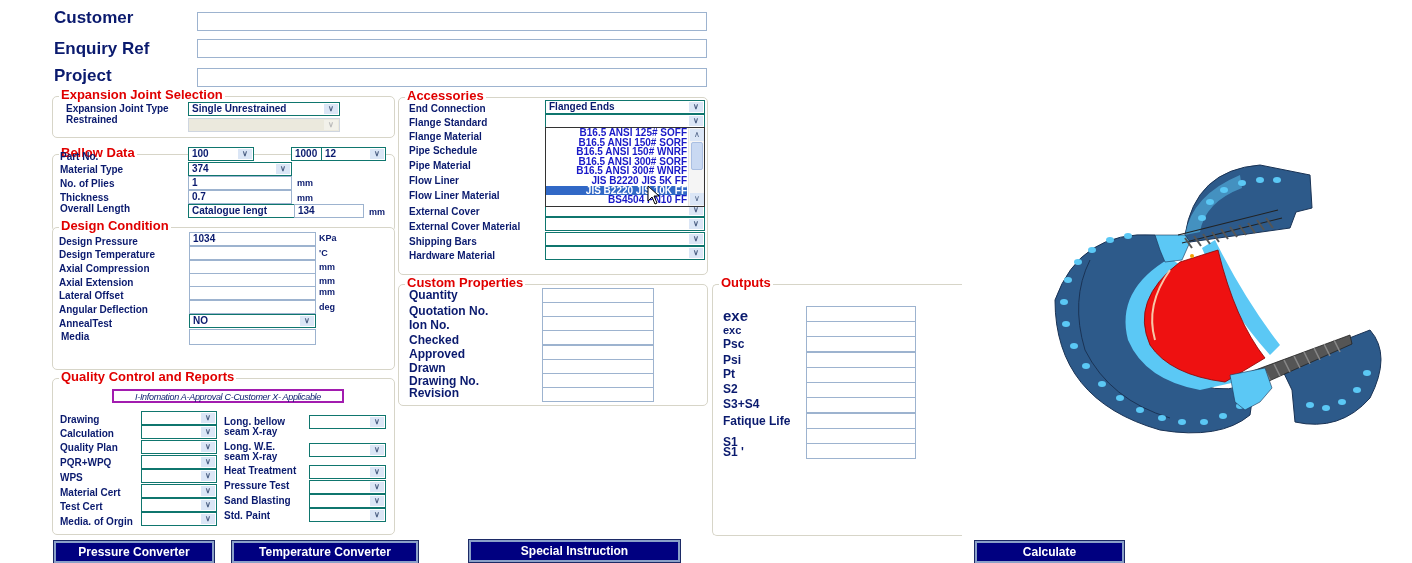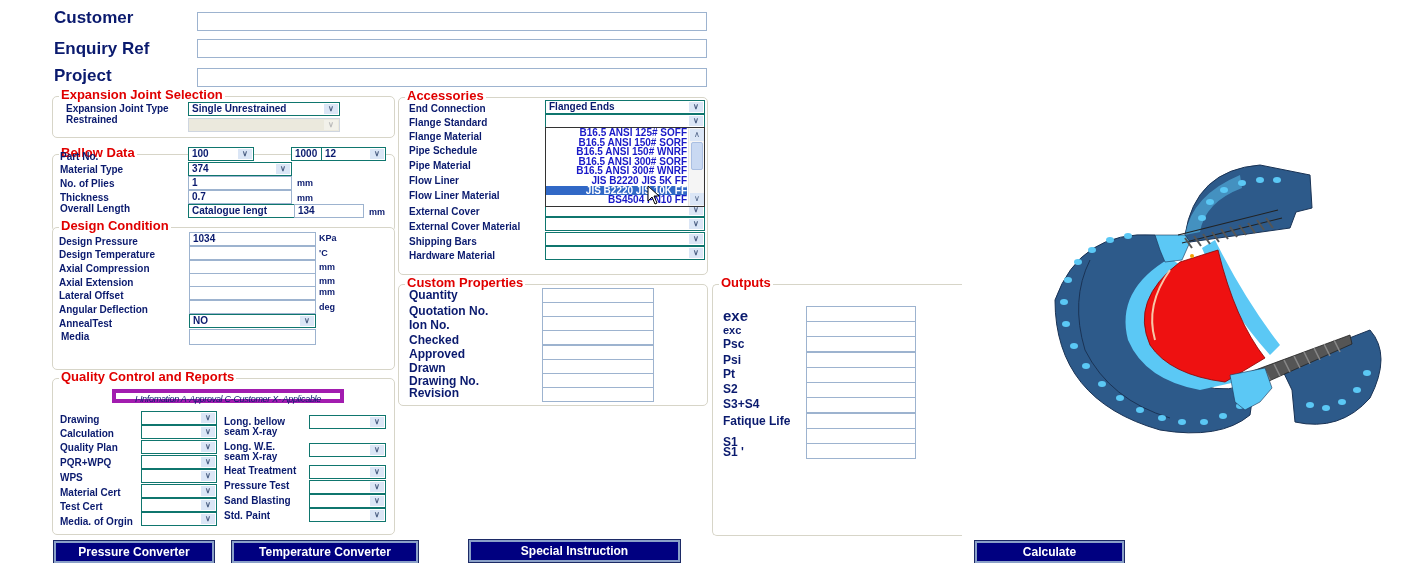--- a/index.html
+++ b/index.html
@@ -62,21 +62,21 @@
     position: absolute; left: 2px; top: 14px; width: 12px; height: 28px;
     background: #c9d9f2; border: 1px solid #aabfe2; border-radius: 2px;
   }
   .btn {
     position: absolute; height: 22px; background: #000080; color: #fff;
     border: 2px solid #8aa0c8; outline: 1px solid #1c2a66;
     font-weight: bold; font-size: 12px; text-align: center; line-height: 18px;
   }
   .caption-box {
     position: absolute; left: 112px; top: 389px; width: 232px; height: 14px;
-    border: 4px solid #a21caf; background: #fff; color: #0a1a6e; font-style: italic;
+    border: 2px solid #a21caf; background: #fff; color: #0a1a6e; font-style: italic;
     font-size: 9px; line-height: 12px; text-align: center; white-space: nowrap; letter-spacing: -0.3px;
   }
   .cursor { position: absolute; left: 647px; top: 185px; z-index: 6; }
 </style>
 </head>
 <body>
 
 <div class="hdr-label" style="left:54px;top:8px;">Customer</div>
 <div class="hdr-input" style="top:12px;"></div>
 <div class="hdr-label" style="left:54px;top:39px;">Enquiry Ref</div>

